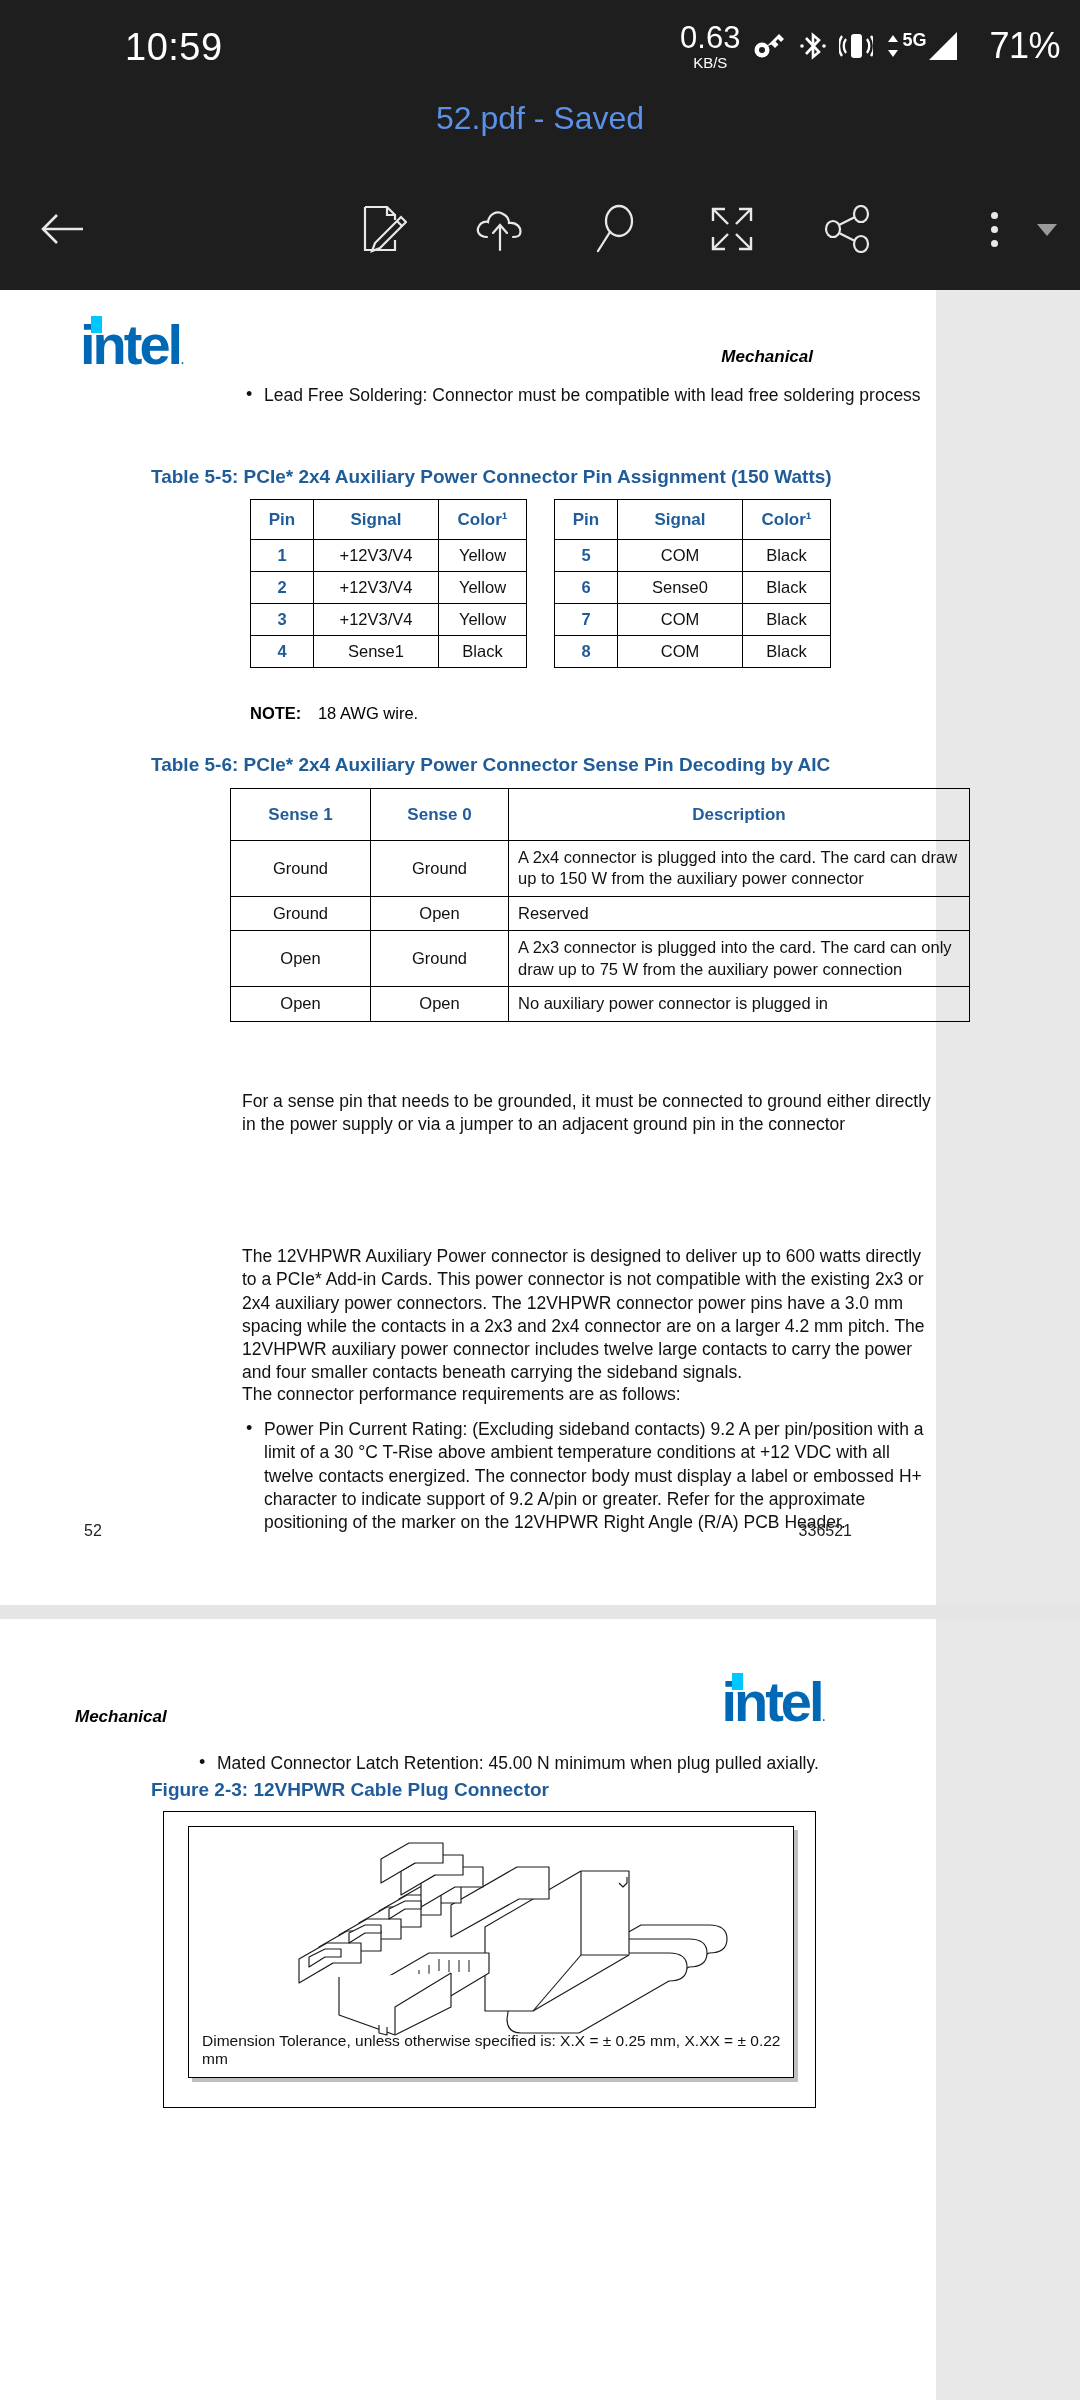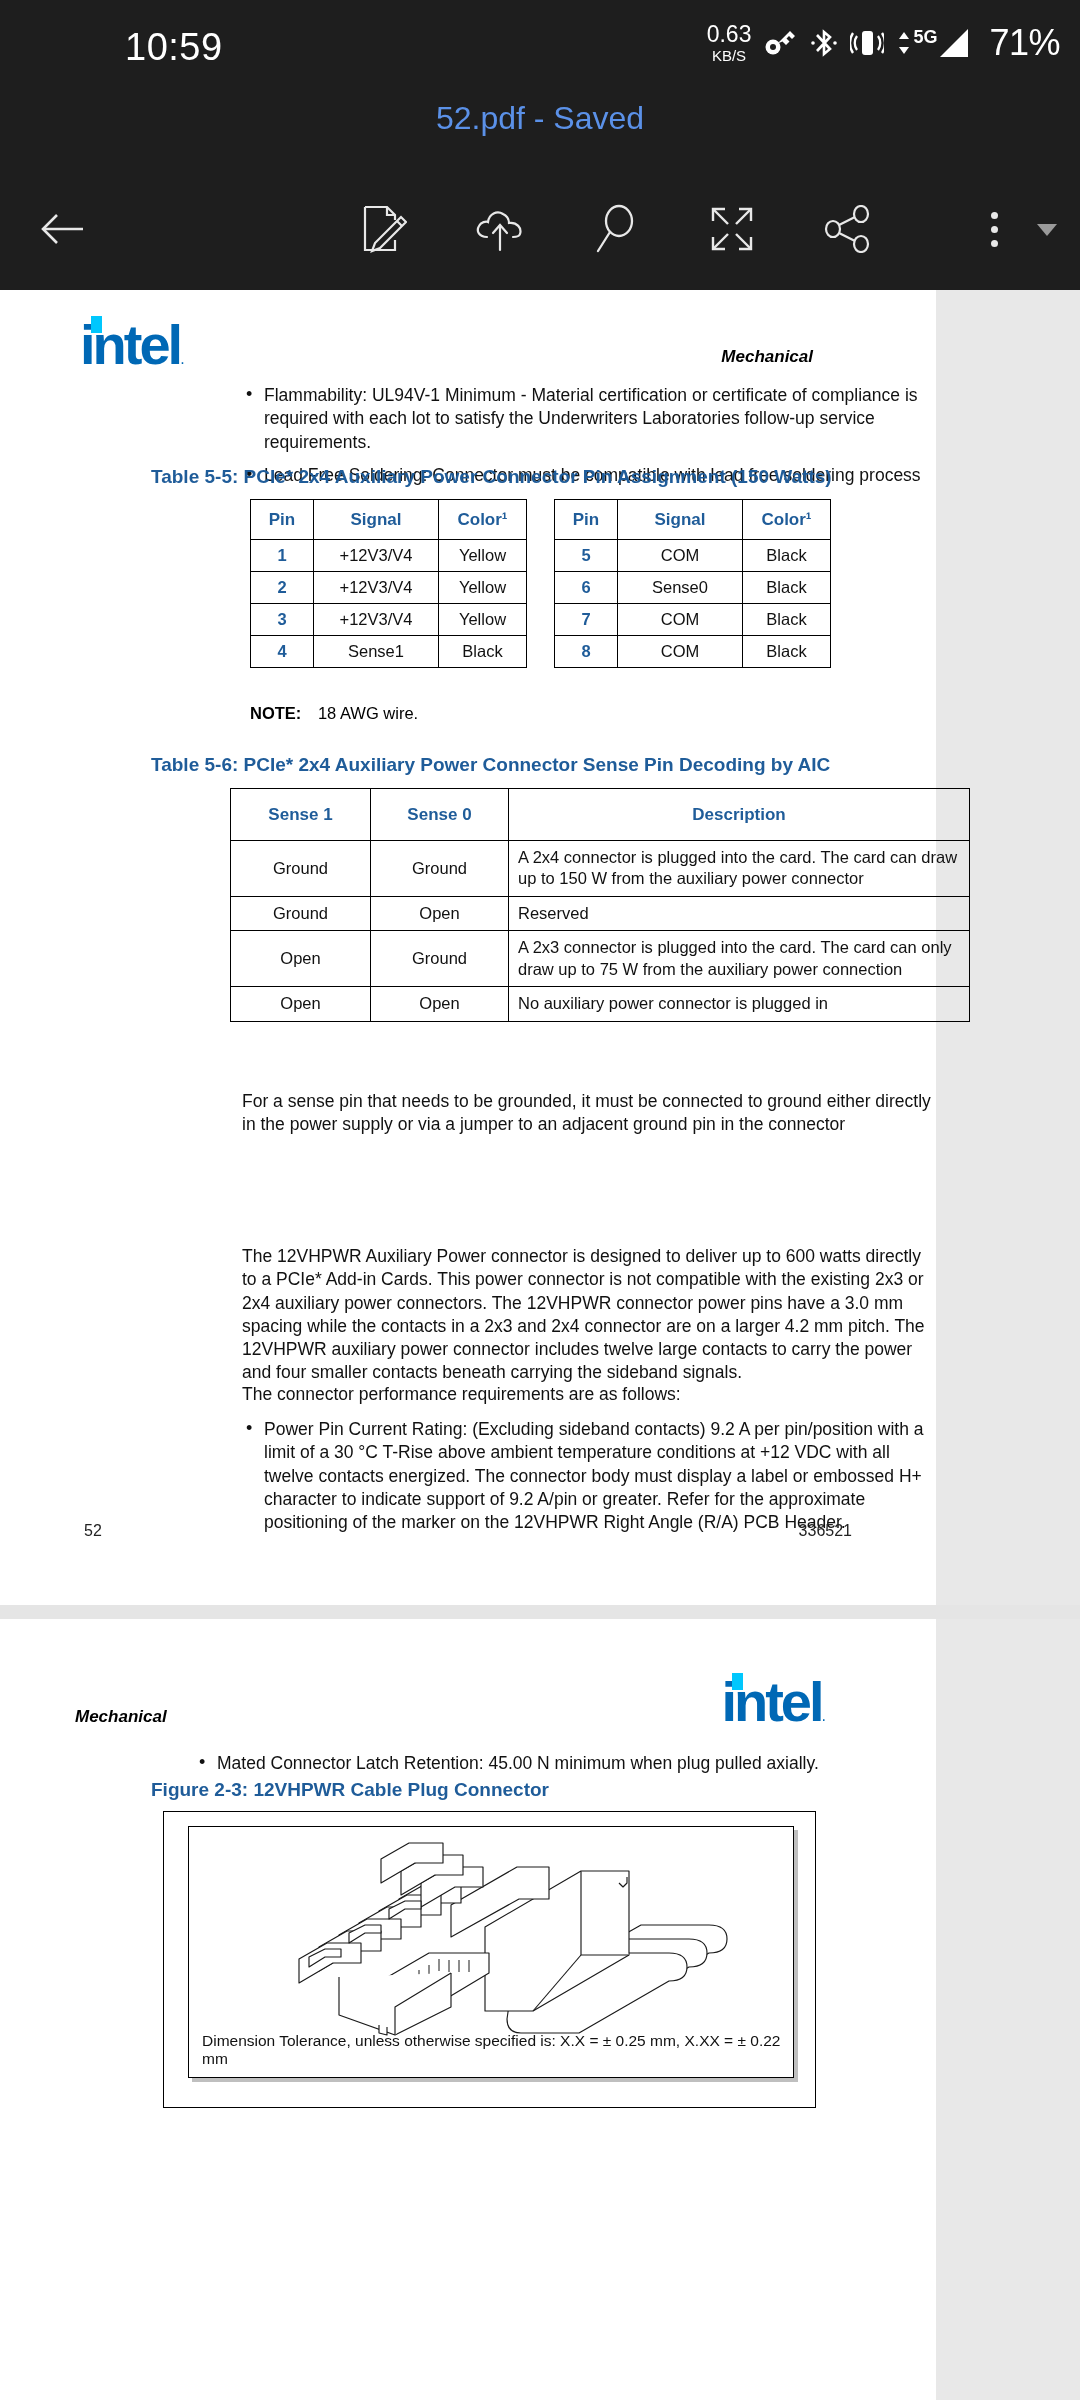--- a/index.html
+++ b/index.html
@@ -50,29 +50,29 @@
     align-items: center;
     gap: 13px;
     color: #ffffff;
   }
   .netspeed {
     display: flex;
     flex-direction: column;
     align-items: center;
     line-height: 1;
   }
-  .netspeed .val { font-size: 23px; font-weight: 500; }
+  .netspeed .val { font-size: 31px; font-weight: 500; }
   .netspeed .unit { font-size: 15px; margin-top: 2px; }
   .sicon { display: block; }
 
   .battery-pct {
     color: #ffffff;
     font-size: 36px;
     font-weight: 500;
-    margin-left: 6px;
+    margin-left: 17px;
     letter-spacing: -0.5px;
   }
 
   .doc-title {
     position: absolute;
     top: 100px;
     left: 0;
     width: 1080px;
     text-align: center;
     color: #5b91e8;
@@ -403,21 +403,20 @@
     <div class="page page1">
 
       <div style="position:absolute;top:27px;left:80px;">
         <span class="intel-logo">
           <span class="dot"></span><span>intel</span><span class="reg">.</span>
         </span>
       </div>
       <div class="hdr-mech" style="position:absolute;top:57px;right:123px;">Mechanical</div>
 
       <ul class="bul body-txt" style="position:absolute;top:94px;left:242px;width:690px;">
-        <li>Flammability: UL94V-1 Minimum - Material certification or certificate of compliance is required with each lot to satisfy the Underwriters Laboratories follow-up service requirements.</li>
         <li>Lead Free Soldering: Connector must be compatible with lead free soldering process</li>
       </ul>
 
       <div class="blue-head" style="position:absolute;top:176px;left:151px;font-size:19px;">Table 5-5: PCIe* 2x4 Auxiliary Power Connector Pin Assignment (150 Watts)</div>
 
       <div style="position:absolute;top:209px;left:250px;display:flex;gap:27px;">
         <table class="dt">
           <thead>
             <tr>
               <th style="width:63px;">Pin</th>

